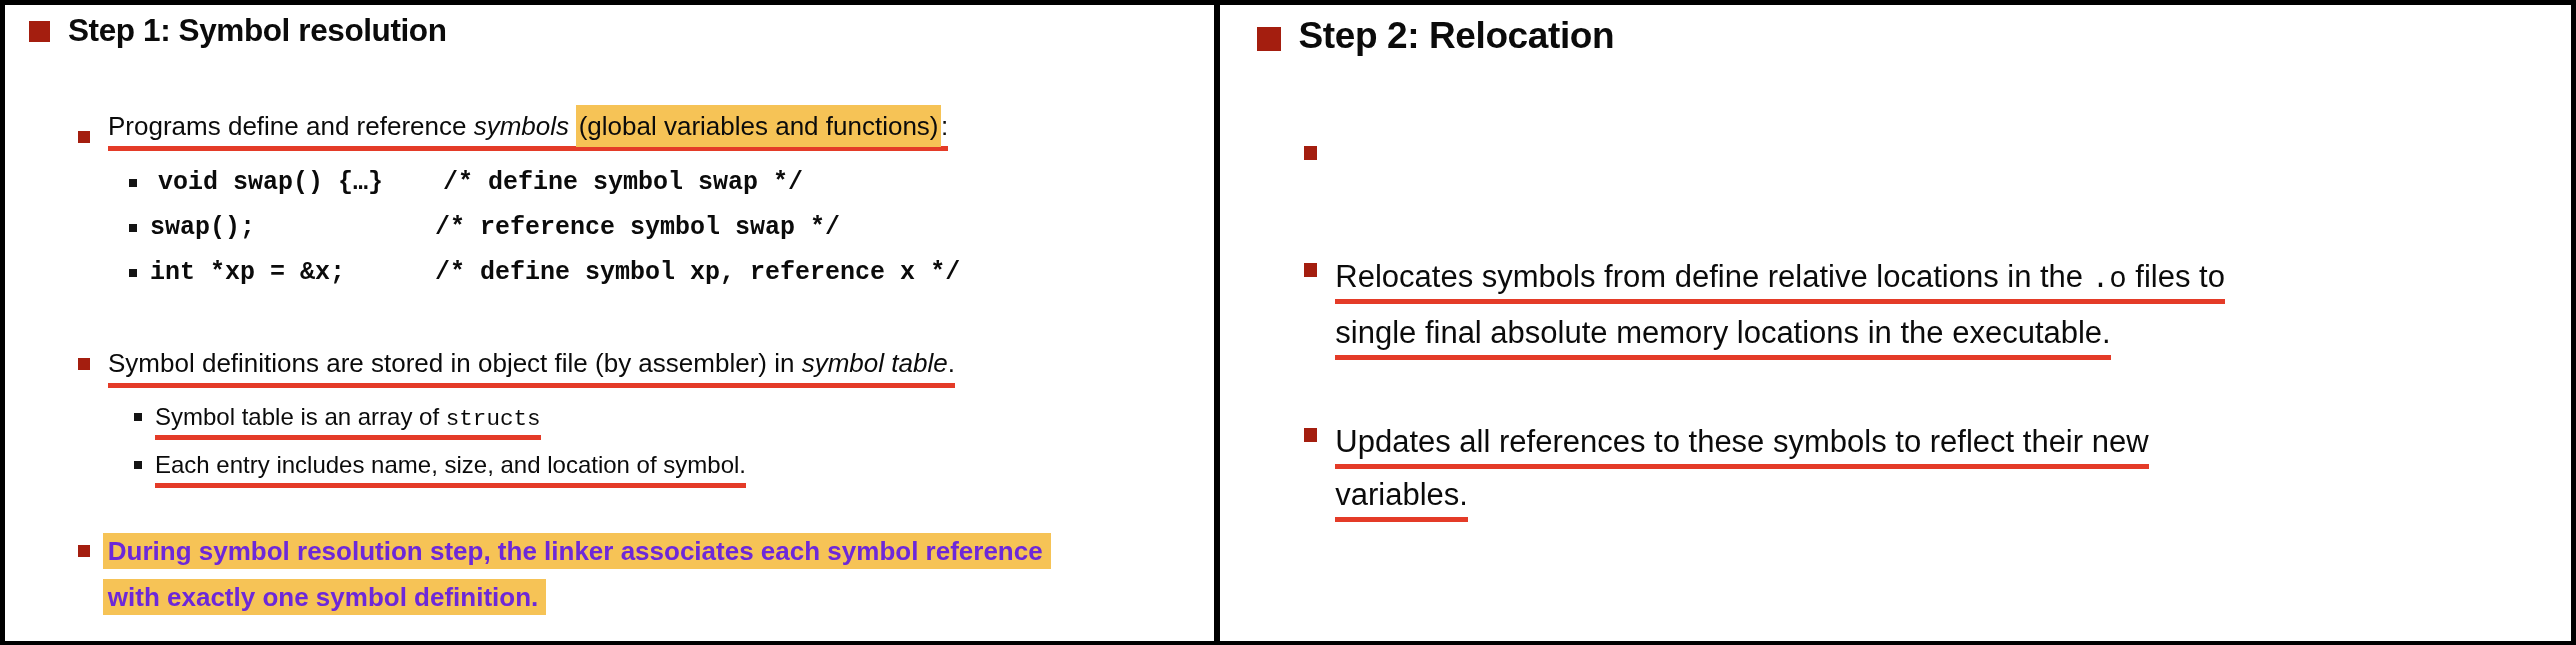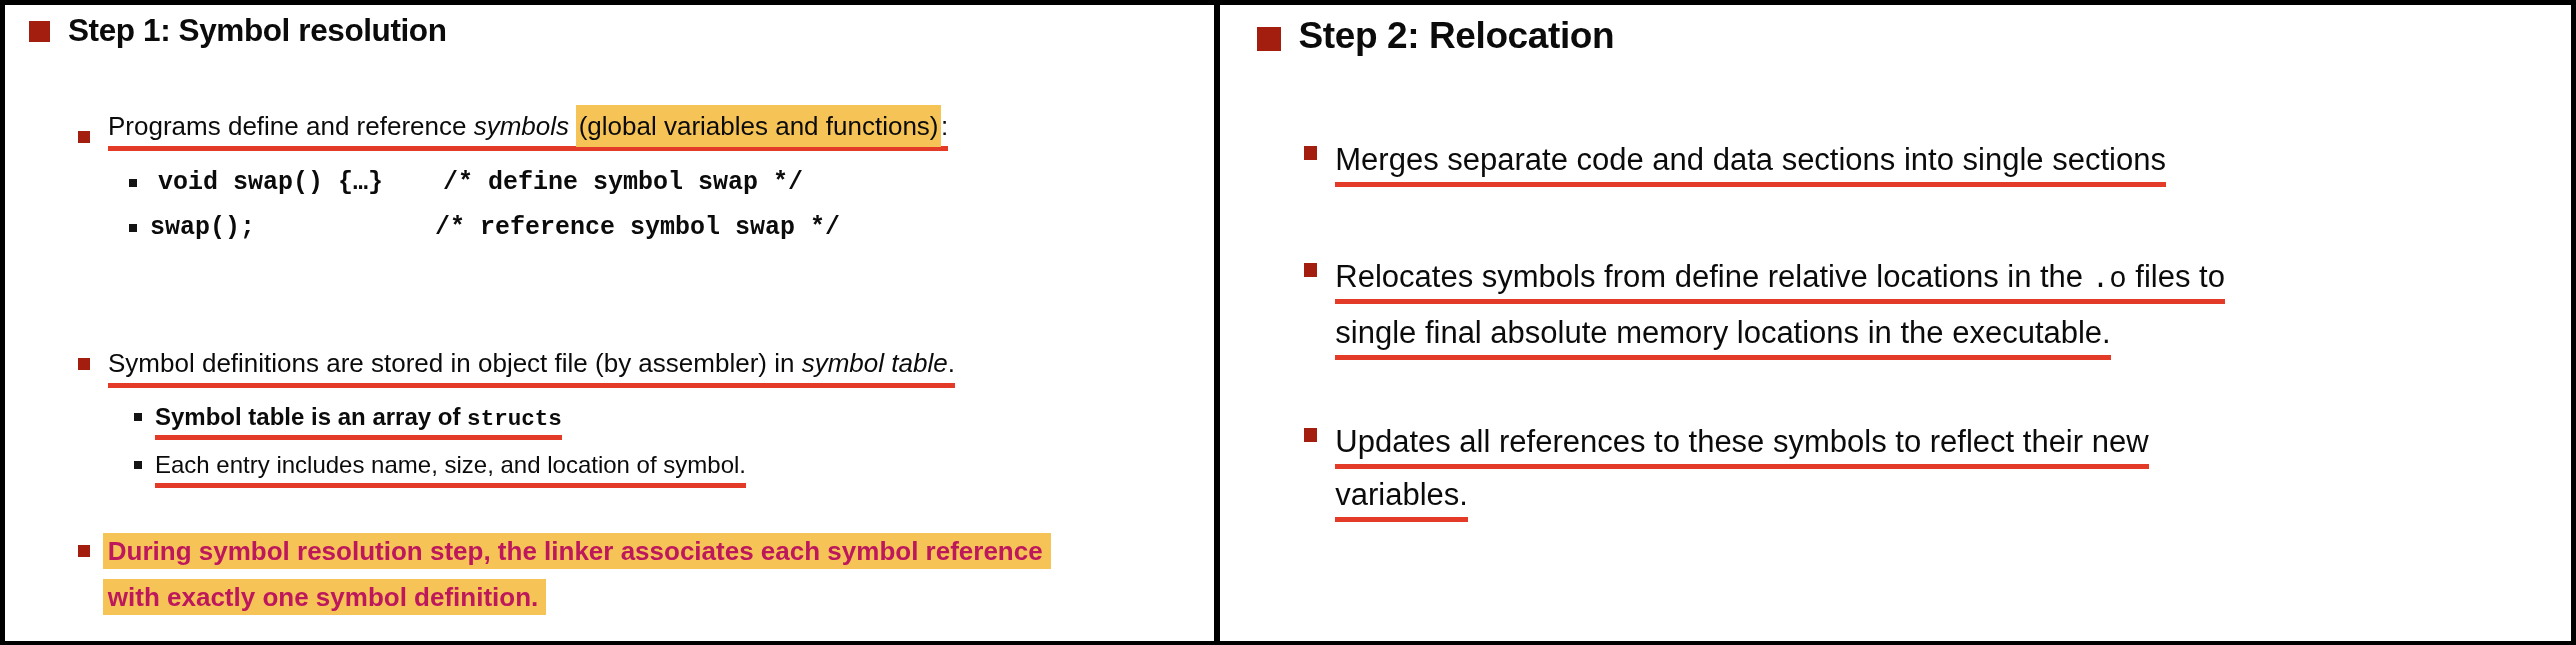--- a/index.html
+++ b/index.html
@@ -38,21 +38,21 @@
                font-size: 25px; line-height: 1.2; white-space: pre; }
 
   
   .u { border-bottom: 5.6px solid #e43b28; padding-bottom: 4.8px; }
 
   .seg-i { font-style: italic; }
   .seg-mono { font-family: "Liberation Mono", monospace; font-size: 0.94em; }
   .seg-hl { background: #f6c356; padding: 5.6px 2.4px; }
 
   
-  .warn { font-size: 26px; font-weight: 700; color: #be185d; line-height: 46px; }
+  .warn { font-size: 26px; font-weight: 700; color: #6d28d9; line-height: 46px; }
   .warn .hl-block {
     background: #f6c356; padding: 3.2px 8px 3.2px 4.8px;
     -webkit-box-decoration-break: clone; box-decoration-break: clone;
   }
 </style>
 </head>
 <body>
 
 <div class="board">
 
@@ -69,27 +69,31 @@
     </div>
 
     <div class="abs" style="left:124px; top:163px;gap:8px;">
       <span class="sq sq-l2 gap-s"></span>
       <pre class="code-line"><span>void swap() {…}    /* define symbol swap */</span></pre>
     </div>
     <div class="abs" style="left:124px; top:208px;">
       <span class="sq sq-l2 gap-s"></span>
       <pre class="code-line"><span>swap();            /* reference symbol swap */</span></pre>
     </div>
+    <div class="abs" style="left:124px; top:253px;">
+      <span class="sq sq-l2 gap-s"></span>
+      <pre class="code-line"><span>int *xp = &amp;x;      /* define symbol xp, reference x */</span></pre>
+    </div>
 
     <div class="abs" style="left:73px; top:342px; width:1122px;">
       <span class="sq sq-l1 gap-l"></span>
       <p class="txt-l1"><span class="u"><span>Symbol definitions are stored in object file (by assembler) in </span><span class="seg-i">symbol table</span><span>.</span></span></p>
     </div>
 
-    <div class="abs" style="left:129px; top:397px;font-weight:bold;">
+    <div class="abs" style="left:129px; top:397px;">
       <span class="sq sq-l2 gap-s"></span>
       <p class="txt-l2"><span class="u"><span>Symbol table is an array of </span><span class="seg-mono">structs</span></span></p>
     </div>
     <div class="abs" style="left:129px; top:445px;">
       <span class="sq sq-l2 gap-s"></span>
       <p class="txt-l2"><span class="u"><span>Each entry includes name, size, and location of symbol.</span></span></p>
     </div>
 
     <div class="abs" style="left:73px; top:523px; width:1126px;">
       <span class="sq sq-l1 gap-s" style="margin-top:17px;"></span>
@@ -102,21 +106,20 @@
 
   <section class="slide slide-right">
 
     <div class="abs" style="left:37px; top:9.7px;">
       <span class="sq sq-title-r gap-l"></span>
       <h1 class="title-r">Step 2: Relocation</h1>
     </div>
 
     <div class="abs" style="left:84px; top:128px; width:1194px;">
       <span class="sq sq-l1r gap-l"></span>
-      <p class="txt-r"><span class="u"><span>Merges separate code and data sections into single sections</span></span></p>
     </div>
 
     <div class="abs" style="left:84px; top:245px; width:1194px;">
       <span class="sq sq-l1r gap-l"></span>
       <p class="txt-r"><span class="u"><span>Relocates symbols from define relative locations in the </span><span class="seg-mono">.o</span><span> files to</span><br><span>single final absolute memory locations in the executable.</span></span></p>
     </div>
 
     <div class="abs" style="left:84px; top:410px; width:1194px;">
       <span class="sq sq-l1r gap-l"></span>
       <p class="txt-r"><span class="u"><span>Updates all references to these symbols to reflect their new</span><br><span>variables.</span></span></p>

